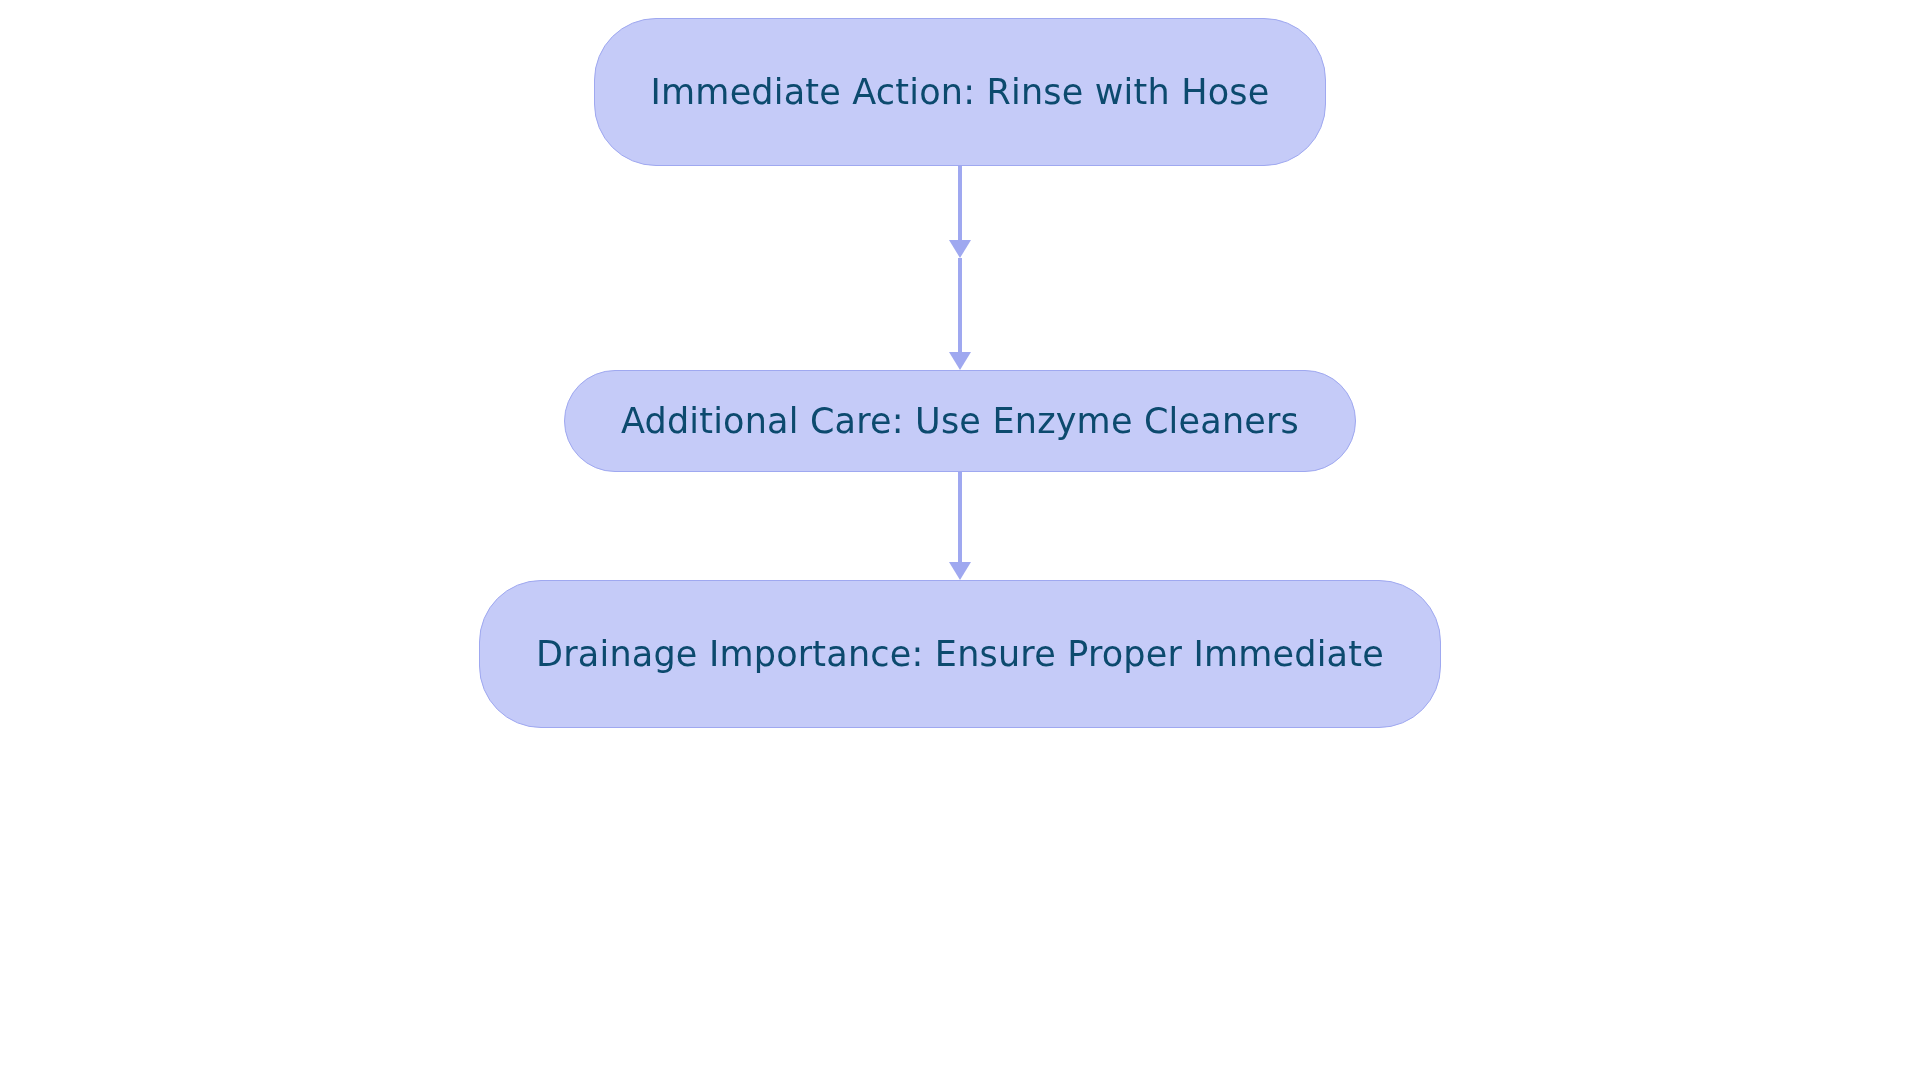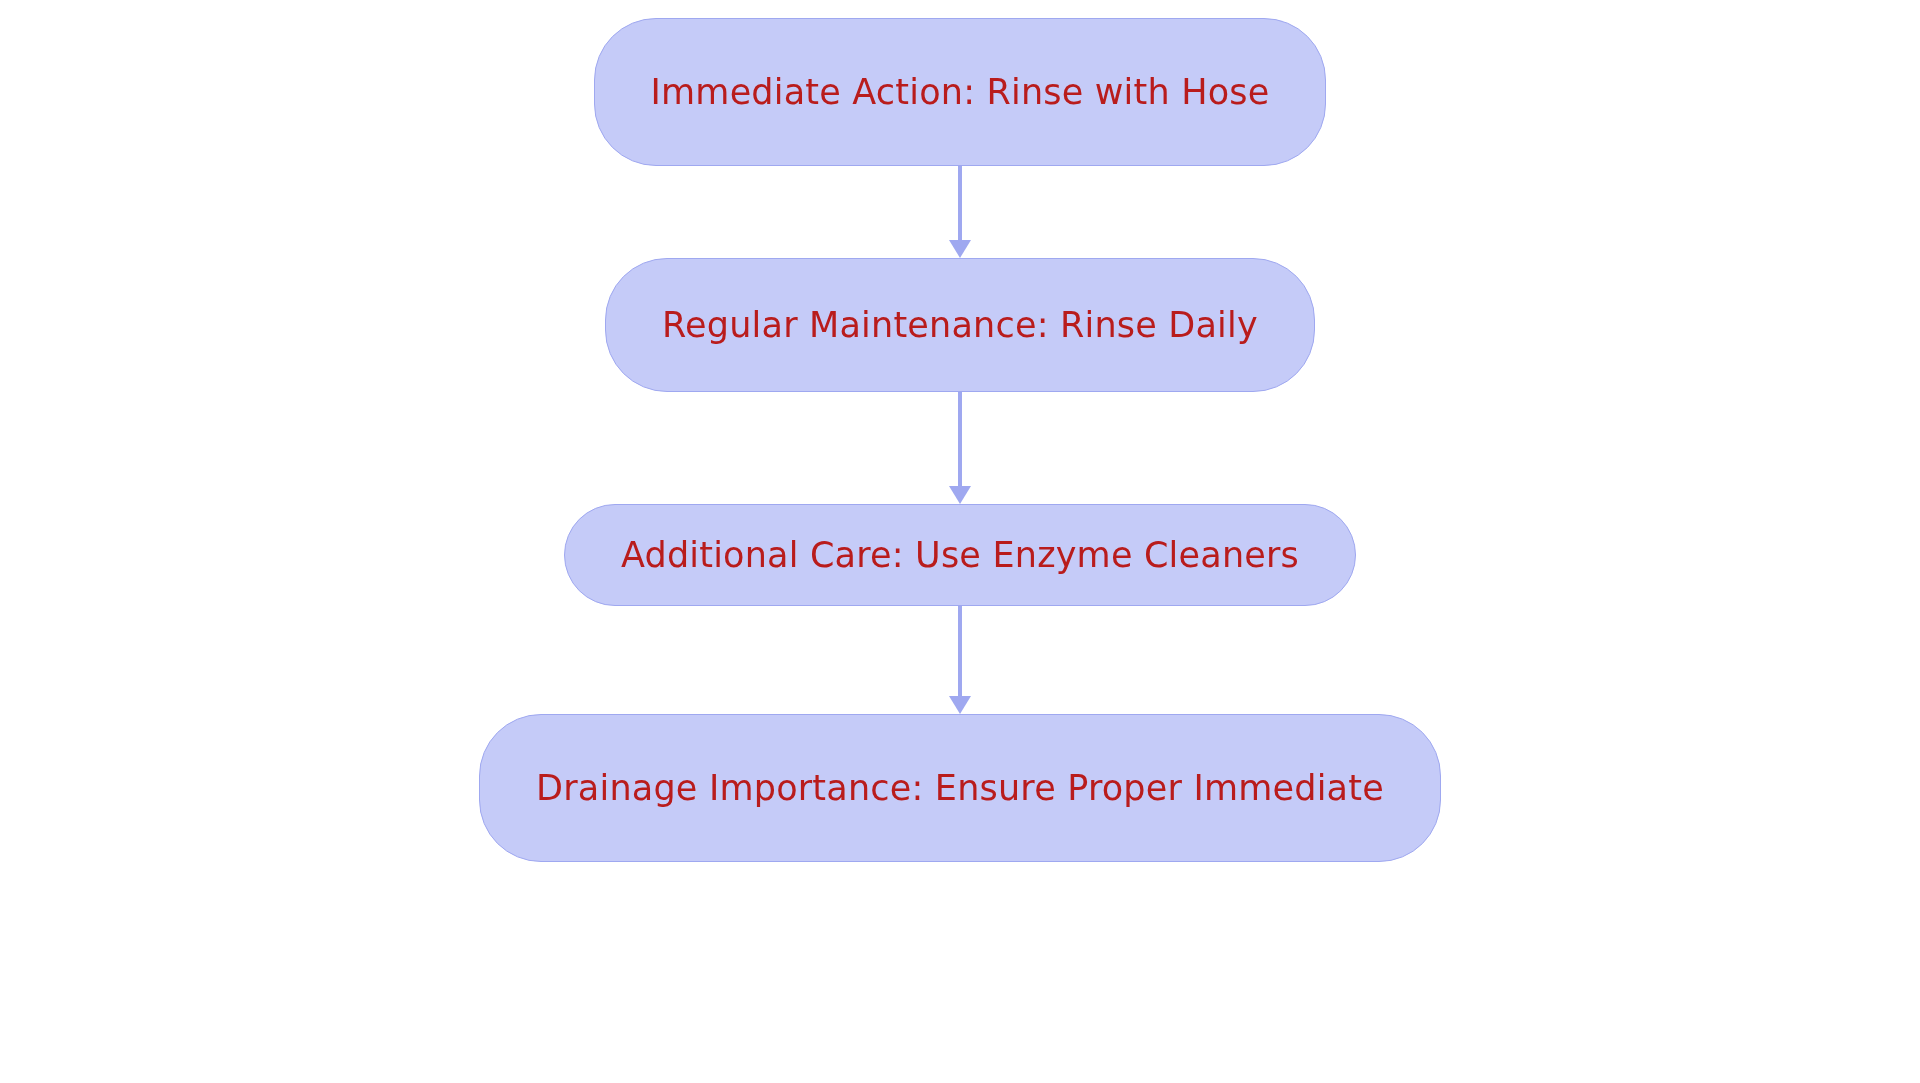--- a/index.html
+++ b/index.html
@@ -31,21 +31,21 @@
     justify-content: flex-start;
   }
   .node {
     box-sizing: border-box;
     display: flex;
     align-items: center;
     justify-content: center;
     background: #c5cbf8;
     border: 1.5px solid #9fa8f0;
     border-radius: 62px;
-    color: #b91c1c;
+    color: #0c4a6e;
     font-size: 35px;
     font-weight: 400;
     letter-spacing: 0.2px;
     white-space: nowrap;
     text-align: center;
     padding: 0 56px;
   }
   .node-1 { height: 148px; margin-top: 18px; }
   .node-2 { height: 134px; }
   .node-3 { height: 102px; }
@@ -84,23 +84,20 @@
 
     <div class="node node-1">
       <span>Immediate Action: Rinse with Hose</span>
     </div>
 
     <div class="connector conn-1">
       <div class="conn-line"></div>
       <div class="conn-head"></div>
     </div>
 
-    <div class="node node-2">
-      <span>Regular Maintenance: Rinse Daily</span>
-    </div>
 
     <div class="connector conn-2">
       <div class="conn-line"></div>
       <div class="conn-head"></div>
     </div>
 
     <div class="node node-3">
       <span>Additional Care: Use Enzyme Cleaners</span>
     </div>
 

